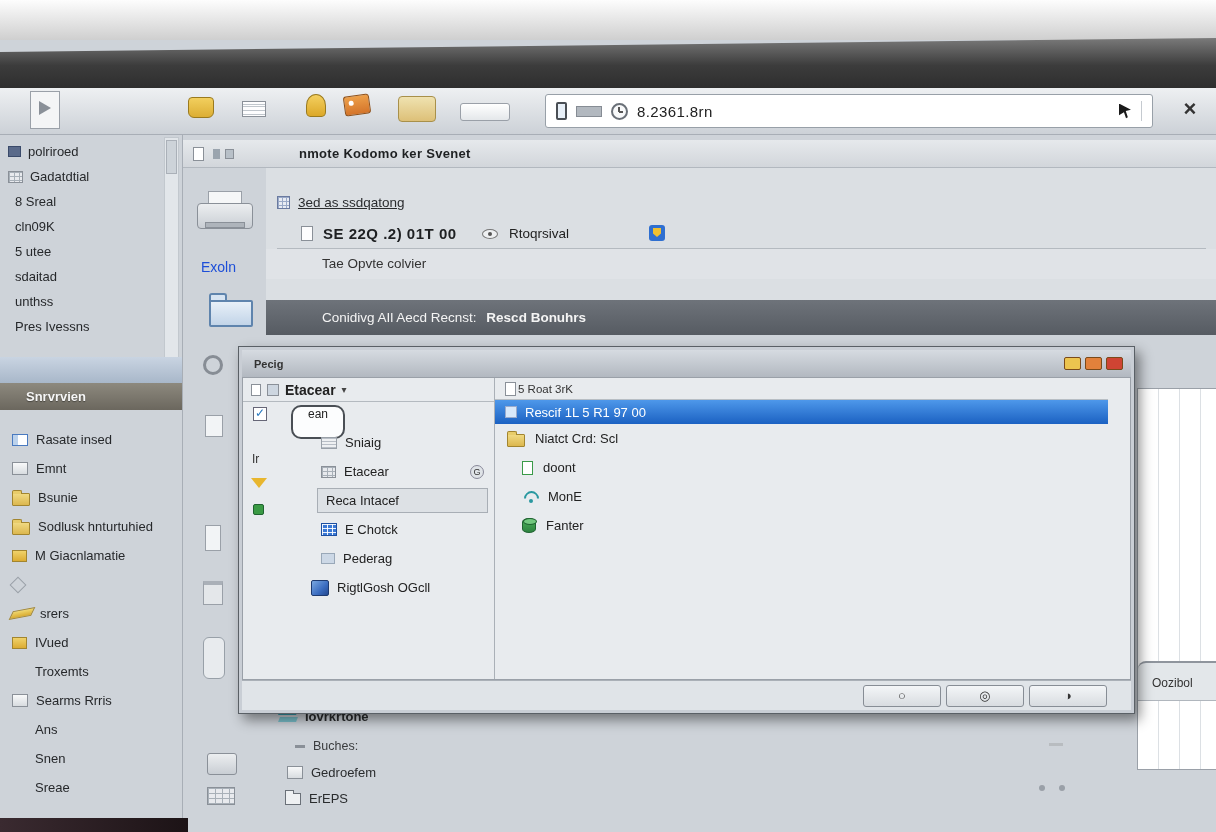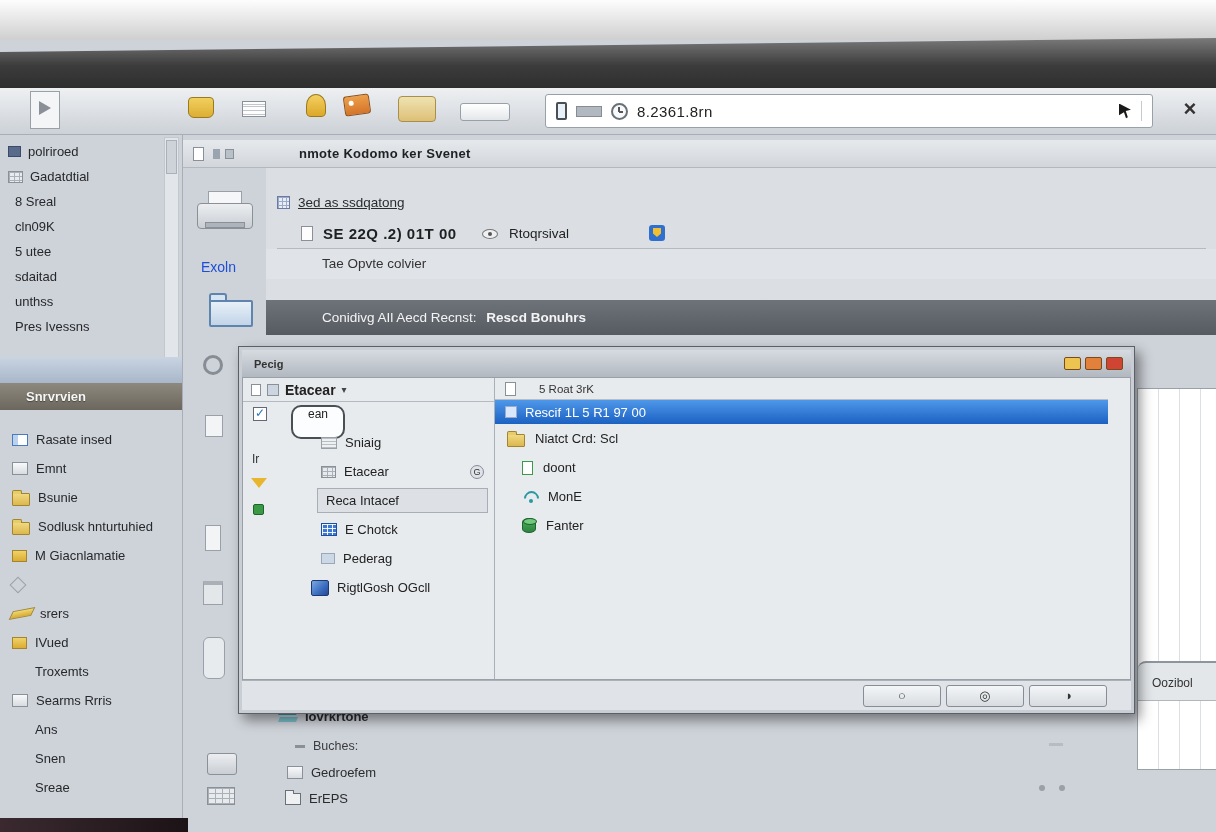--- a/index.html
+++ b/index.html
@@ -217,21 +217,21 @@
   .pl-side-label { position:absolute; left:9px; top:0; font-size:12px; color:#333; }
   .pl-side-funnel { position:absolute; left:8px; top:26px; }
   .pl-side-green { position:absolute; left:10px; top:52px; }
   .pl-rows { position:absolute; left:46px; right:0; top:50px; }
   .pl-row { height:29px; display:flex; align-items:center; gap:8px; padding-left:32px; font-size:13px; color:#222; position:relative; }
   .pl-row.sunken { height:25px; margin:2px 6px 2px 28px; background:#dde1e5; border:1px solid #a8aeb5; padding-left:8px; }
   .pl-row.cube { padding-left:22px; }
   .pl-badge { position:absolute; right:10px; top:8px; width:14px; height:14px; border:1px solid #889;
     border-radius:50%; background:#dfe3e7; font-size:9px; text-align:center; line-height:13px; color:#333; }
   .pane-right { position:absolute; left:252px; right:22px; top:0; bottom:0; }
-  .pr-header { height:22px; display:flex; align-items:center; gap:23px; padding-left:10px; font-size:11.5px; color:#333;
+  .pr-header { height:22px; display:flex; align-items:center; gap:2px; padding-left:10px; font-size:11.5px; color:#333;
     border-bottom:1px solid #b8bec4; }
   .pr-selected { height:24px; display:flex; align-items:center; gap:8px; padding-left:10px;
     background:linear-gradient(#4e98ea,#1b61c2); color:#fff; font-size:13px; }
   .pr-row { height:29px; display:flex; align-items:center; gap:10px; padding-left:27px; font-size:13px; color:#222; }
   .pr-row.first { padding-left:12px; }
   .dlg-footer { position:absolute; left:3px; right:3px; bottom:3px; height:30px; border-top:1px solid #aab0b7;
     display:flex; justify-content:flex-end; align-items:center; padding-right:24px; gap:5px; background:#e0e4e8; }
   .dlg-btn { width:78px; height:22px; background:linear-gradient(#f4f6f8,#d8dce0); border:1px solid #878d95;
     border-radius:3px; font-size:13px; text-align:center; line-height:20px; color:#333; }
 </style>

